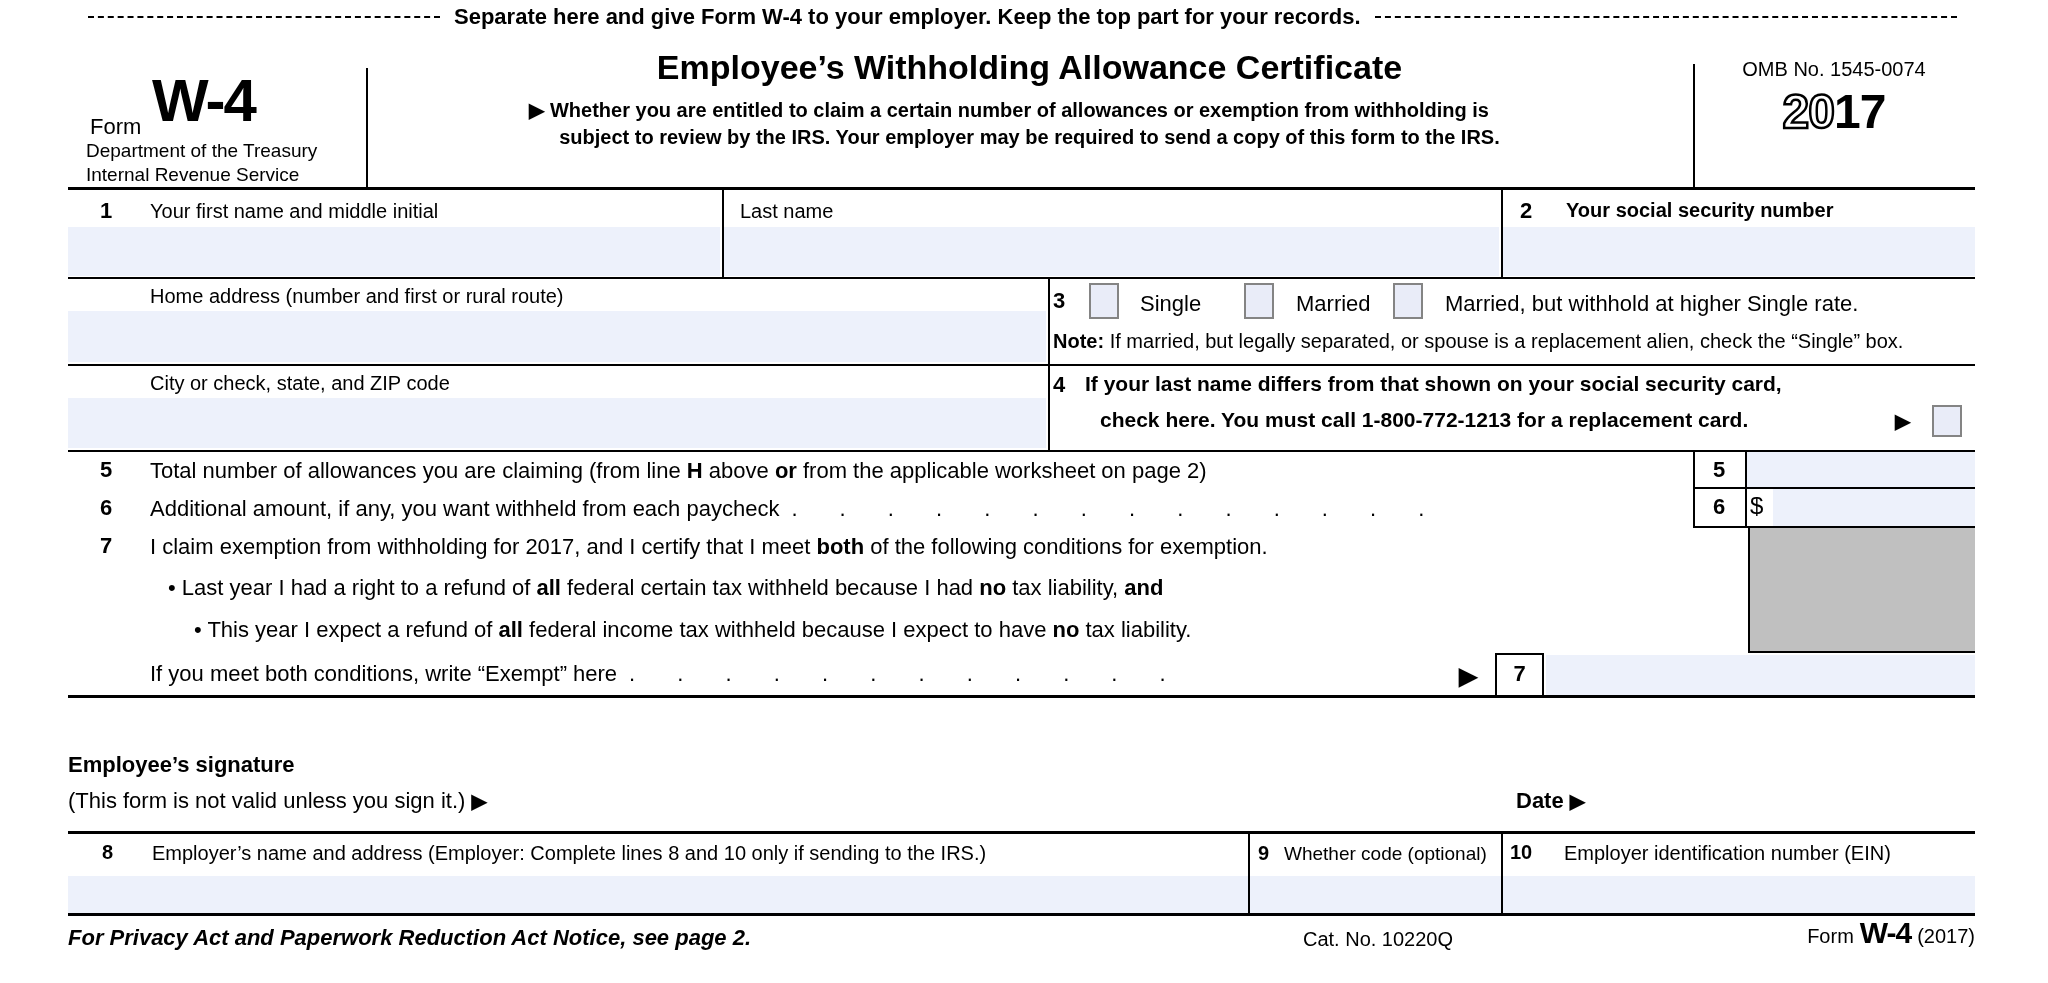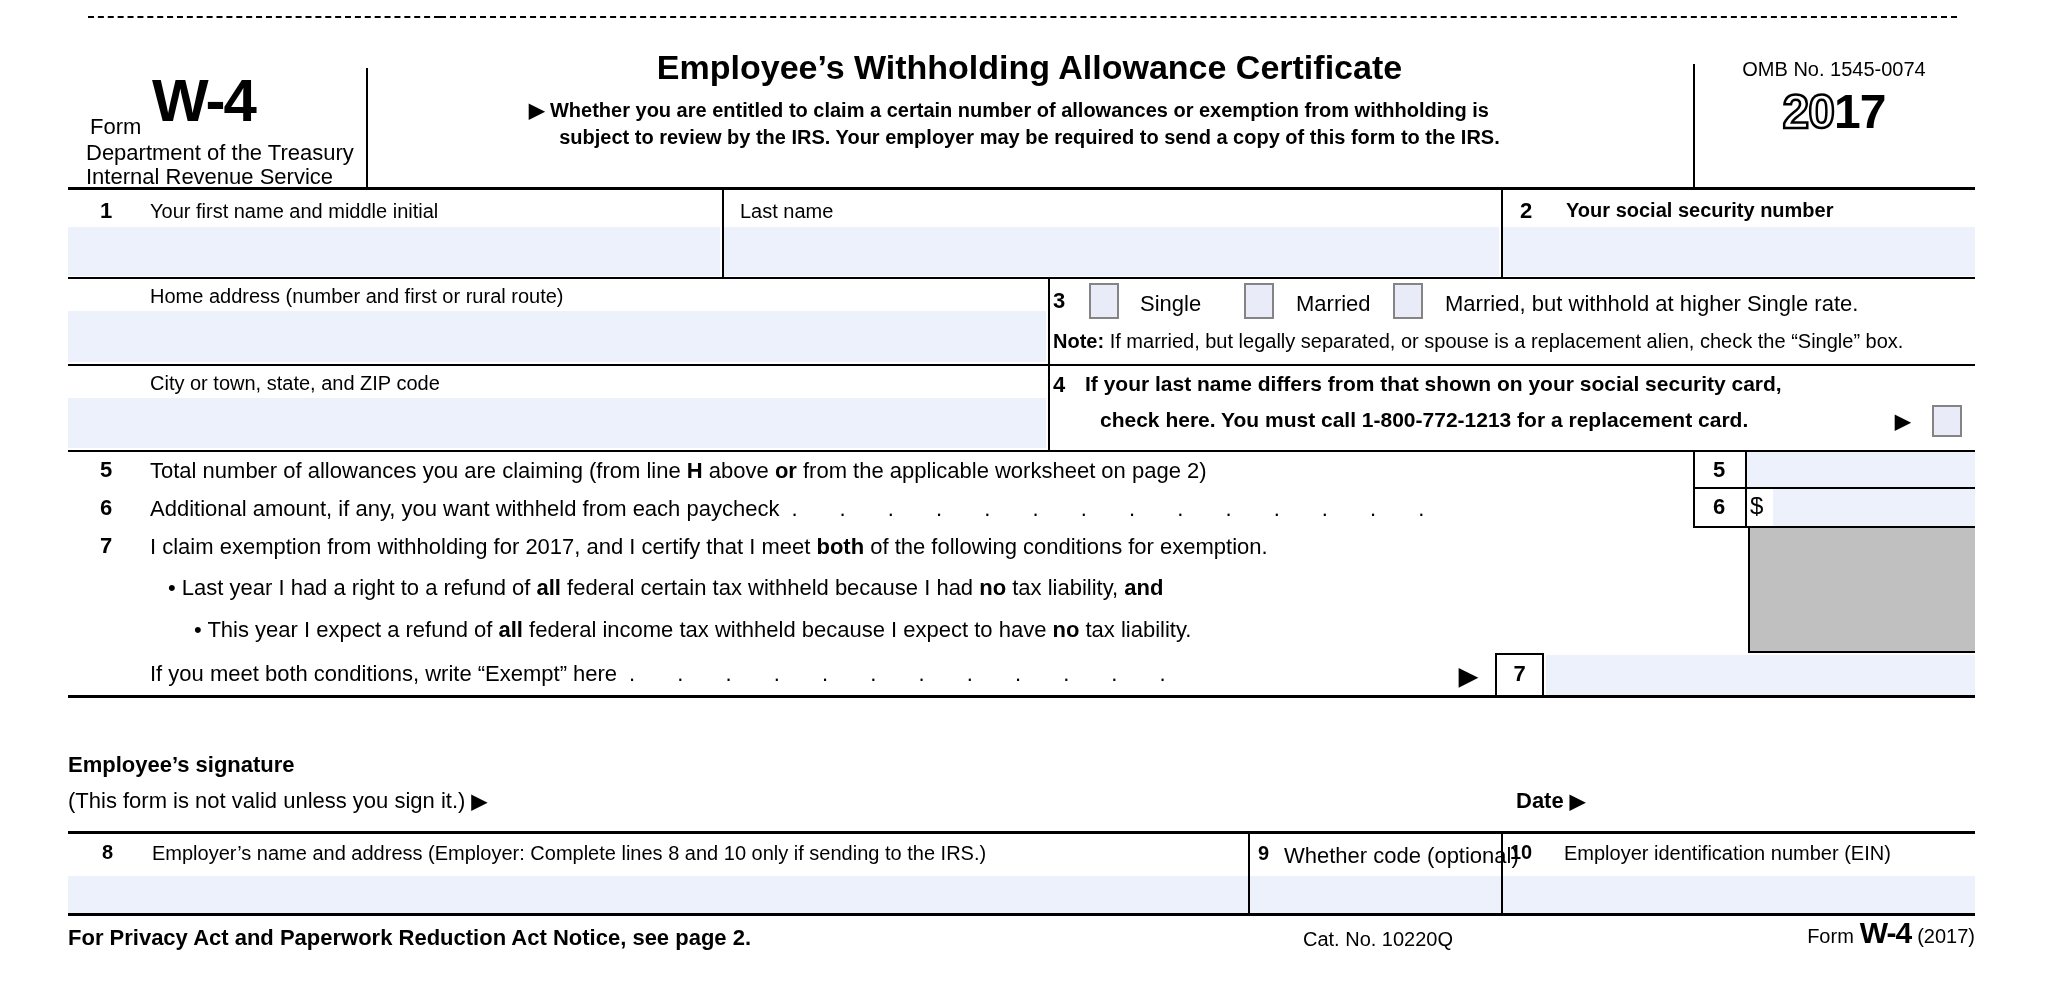--- a/index.html
+++ b/index.html
@@ -5,41 +5,42 @@
   html,body{margin:0;padding:0;background:#fff;}
   #canvas{position:relative;width:2048px;height:983px;background:#fff;
           font-family:"Liberation Sans",sans-serif;color:#000;overflow:hidden;}
   #form{position:absolute;left:68px;top:0;width:1907px;height:983px;}
   .abs{position:absolute;white-space:nowrap;}
   .hline{position:absolute;background:#000;}
   .vline{position:absolute;background:#000;width:2px;}
   .blue{position:absolute;background:#edf1fb;}
   .cb{position:absolute;width:30px;height:36px;background:#e9ecf8;
       border:2px solid #848484;box-sizing:border-box;}
-  .b{font-weight:bold;}.t19{font-size:22px;}.t20{font-size:20px;}
+  .b{font-weight:bold;}.t19{font-size:19px;}.t20{font-size:20px;}
   .t21{font-size:21px;}.t22{font-size:22px;}.t24{font-size:24px;}
   .dash{height:0;border-top:2px dashed #000;}
   .sep-text{font-size:22px;font-weight:bold;margin:0 14px;white-space:nowrap;}
   .title{font-size:34px;font-weight:bold;text-align:center;}
   .sub{font-size:20px;font-weight:bold;text-align:center;}
   .yr{font-size:48px;font-weight:800;letter-spacing:-1px;}
   .yr-outline{color:#fff;-webkit-text-stroke:2.5px #000;}
   .boxnum{font-size:22px;font-weight:bold;text-align:center;}
   .dots{word-spacing:36px;margin-left:12px;}
   .ar{font-size:20px;}
   .footright{display:flex;align-items:baseline;justify-content:flex-end;gap:6px;}
 </style>
 </head>
 <body>
 
 <div id="canvas">
 <div id="form">
 
   <div class="abs" style="left:0;top:4;width:1907px;height:34px;display:flex;align-items:center;">
     <div class="dash" style="width:352px;margin-left:20px;"></div>
+    <div class="sep-text">Separate here and give Form W-4 to your employer. Keep the top part for your records.</div>
     <div class="dash" style="flex:1;margin-right:18px;"></div>
   </div>
 
   <div class="abs" style="left:0;top:40;top:40px;width:1907px;height:150px;">
     <div class="vline" style="left:298px;top:28px;height:122px;"></div>
     <div class="vline" style="left:1625px;top:24px;height:126px;"></div>
 
     <span class="abs t22" style="left:22px;top:74px;">Form</span>
     <span class="abs b" style="left:84px;top:26px;font-size:60px;letter-spacing:-2px;">W-4</span>
     <span class="abs t19" style="left:18px;top:100px;">Department of the Treasury</span>
@@ -72,21 +73,21 @@
   <span class="cb" style="left:1021px;top:283px;"></span>
   <span class="abs t22" style="left:1072px;top:291px;">Single</span>
   <span class="cb" style="left:1176px;top:283px;"></span>
   <span class="abs t22" style="left:1228px;top:291px;">Married</span>
   <span class="cb" style="left:1325px;top:283px;"></span>
   <span class="abs t22" style="left:1377px;top:291px;">Married, but withhold at higher Single rate.</span>
   <span class="abs t20" style="left:985px;top:330px;"><span class="b">Note:</span> <span>If married, but legally separated, or spouse is a replacement alien, check the “Single” box.</span></span>
   <div class="vline" style="left:980px;top:277px;height:173px;"></div>
   <div class="hline" style="left:0;top:364px;width:1907px;height:2px;"></div>
 
-  <span class="abs t20" style="left:82px;top:372px;">City or town, state, and ZIP code</span>
+  <span class="abs t20" style="left:82px;top:372px;">City or check, state, and ZIP code</span>
   <div class="blue" style="left:0;top:398px;width:978px;height:50px;"></div>
   <span class="abs t22 b" style="left:985px;top:372px;">4</span>
   <span class="abs t21 b" style="left:1017px;top:372px;">If your last name differs from that shown on your social security card,</span>
   <span class="abs t21 b" style="left:1032px;top:408px;">check here. You must call 1-800-772-1213 for a replacement card.</span>
   <span class="abs ar b" style="left:1827px;top:409px;">▶</span>
   <span class="cb" style="left:1864px;top:405px;width:30px;height:32px;"></span>
   <div class="hline" style="left:0;top:450px;width:1907px;height:2px;"></div>
 
   <span class="abs t22 b" style="left:32px;top:457px;">5</span>
   <span class="abs t22" style="left:82px;top:458px;"><span>Total number of allowances you are claiming (from line </span><span class="b">H</span><span> above </span><span class="b">or</span><span> from the applicable worksheet on page 2)</span></span>
@@ -129,21 +130,21 @@
   <span class="abs t19" style="left:1216px;top:843px;">Whether code (optional)</span>
   <span class="abs t20 b" style="left:1442px;top:841px;">10</span>
   <span class="abs t20" style="left:1496px;top:842px;">Employer identification number (EIN)</span>
   <div class="blue" style="left:0;top:876px;width:1180px;height:37px;"></div>
   <div class="blue" style="left:1182px;top:876px;width:251px;height:37px;"></div>
   <div class="blue" style="left:1435px;top:876px;width:472px;height:37px;"></div>
   <div class="vline" style="left:1180px;top:834px;height:79px;"></div>
   <div class="vline" style="left:1433px;top:834px;height:79px;"></div>
   <div class="hline" style="left:0;top:913px;width:1907px;height:3px;"></div>
 
-  <span class="abs t22 b" style="left:0;top:925px;">For Privacy Act and Paperwork Reduction Act Notice, see page 2.</span>
+  <span class="abs t22 b" style="left:0;top:925px;font-style:italic;">For Privacy Act and Paperwork Reduction Act Notice, see page 2.</span>
   <span class="abs t20" style="left:1150px;top:928px;width:320px;text-align:center;">Cat. No. 10220Q</span>
   <div class="abs footright" style="left:1560px;top:916px;width:347px;">
     <span class="t20">Form</span>
     <span class="b" style="font-size:30px;letter-spacing:-1px;">W-4</span>
     <span class="t20">(2017)</span>
   </div>
 
 </div>
 </div>
 

